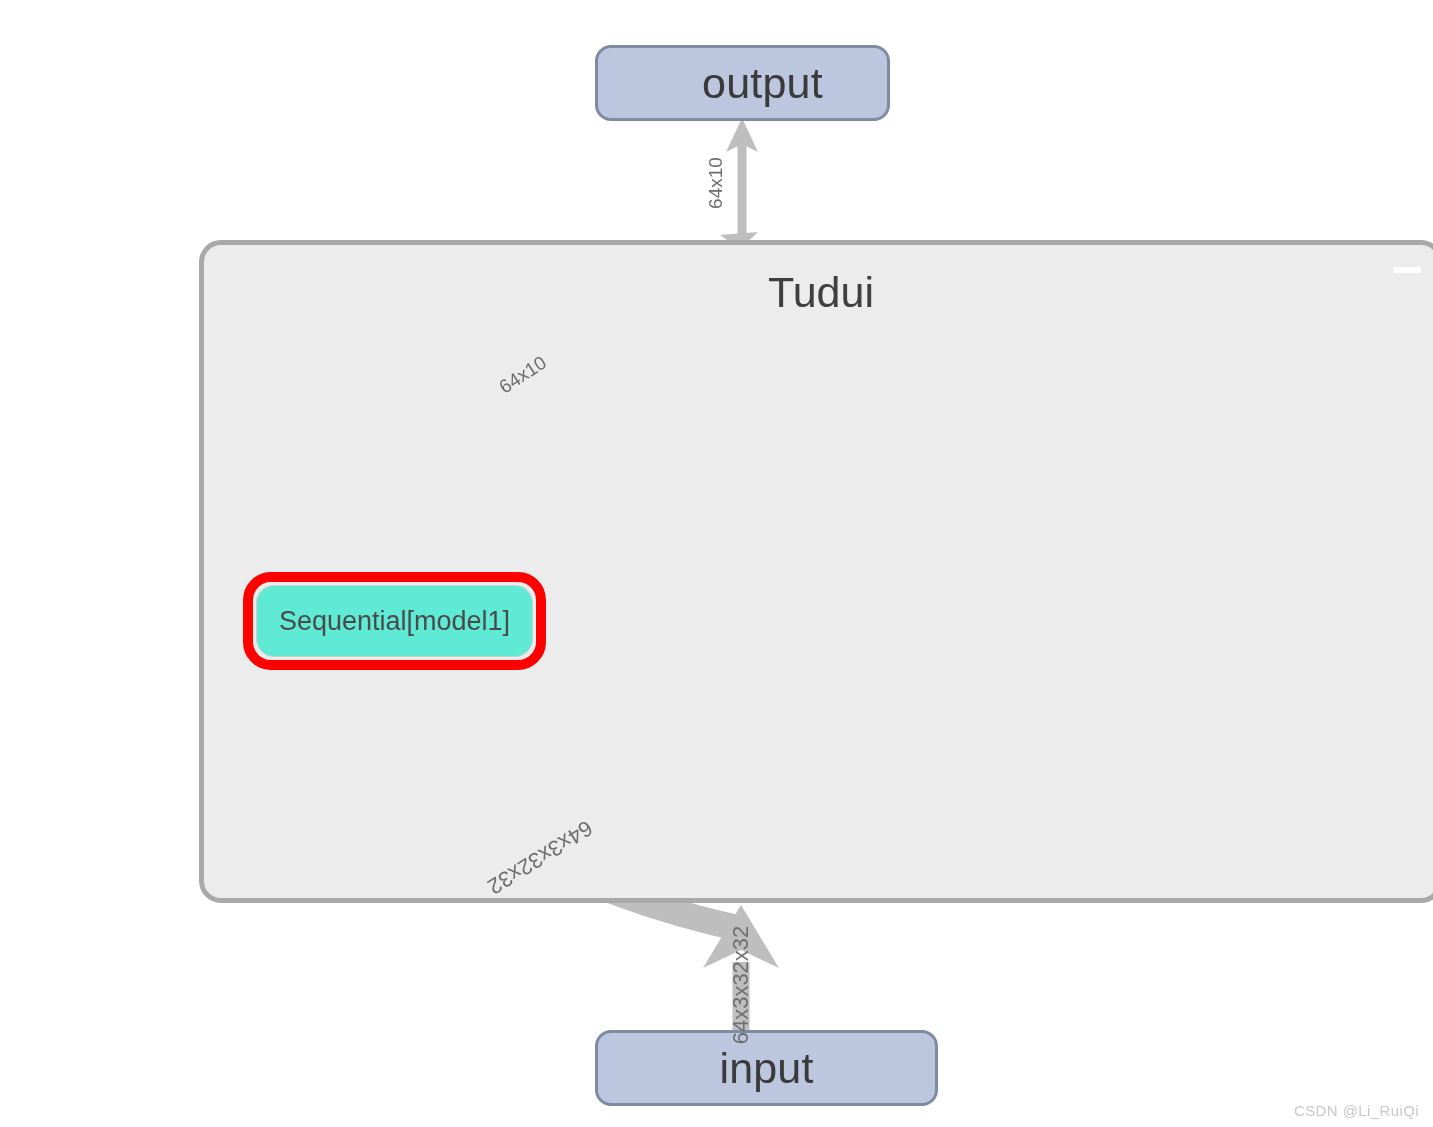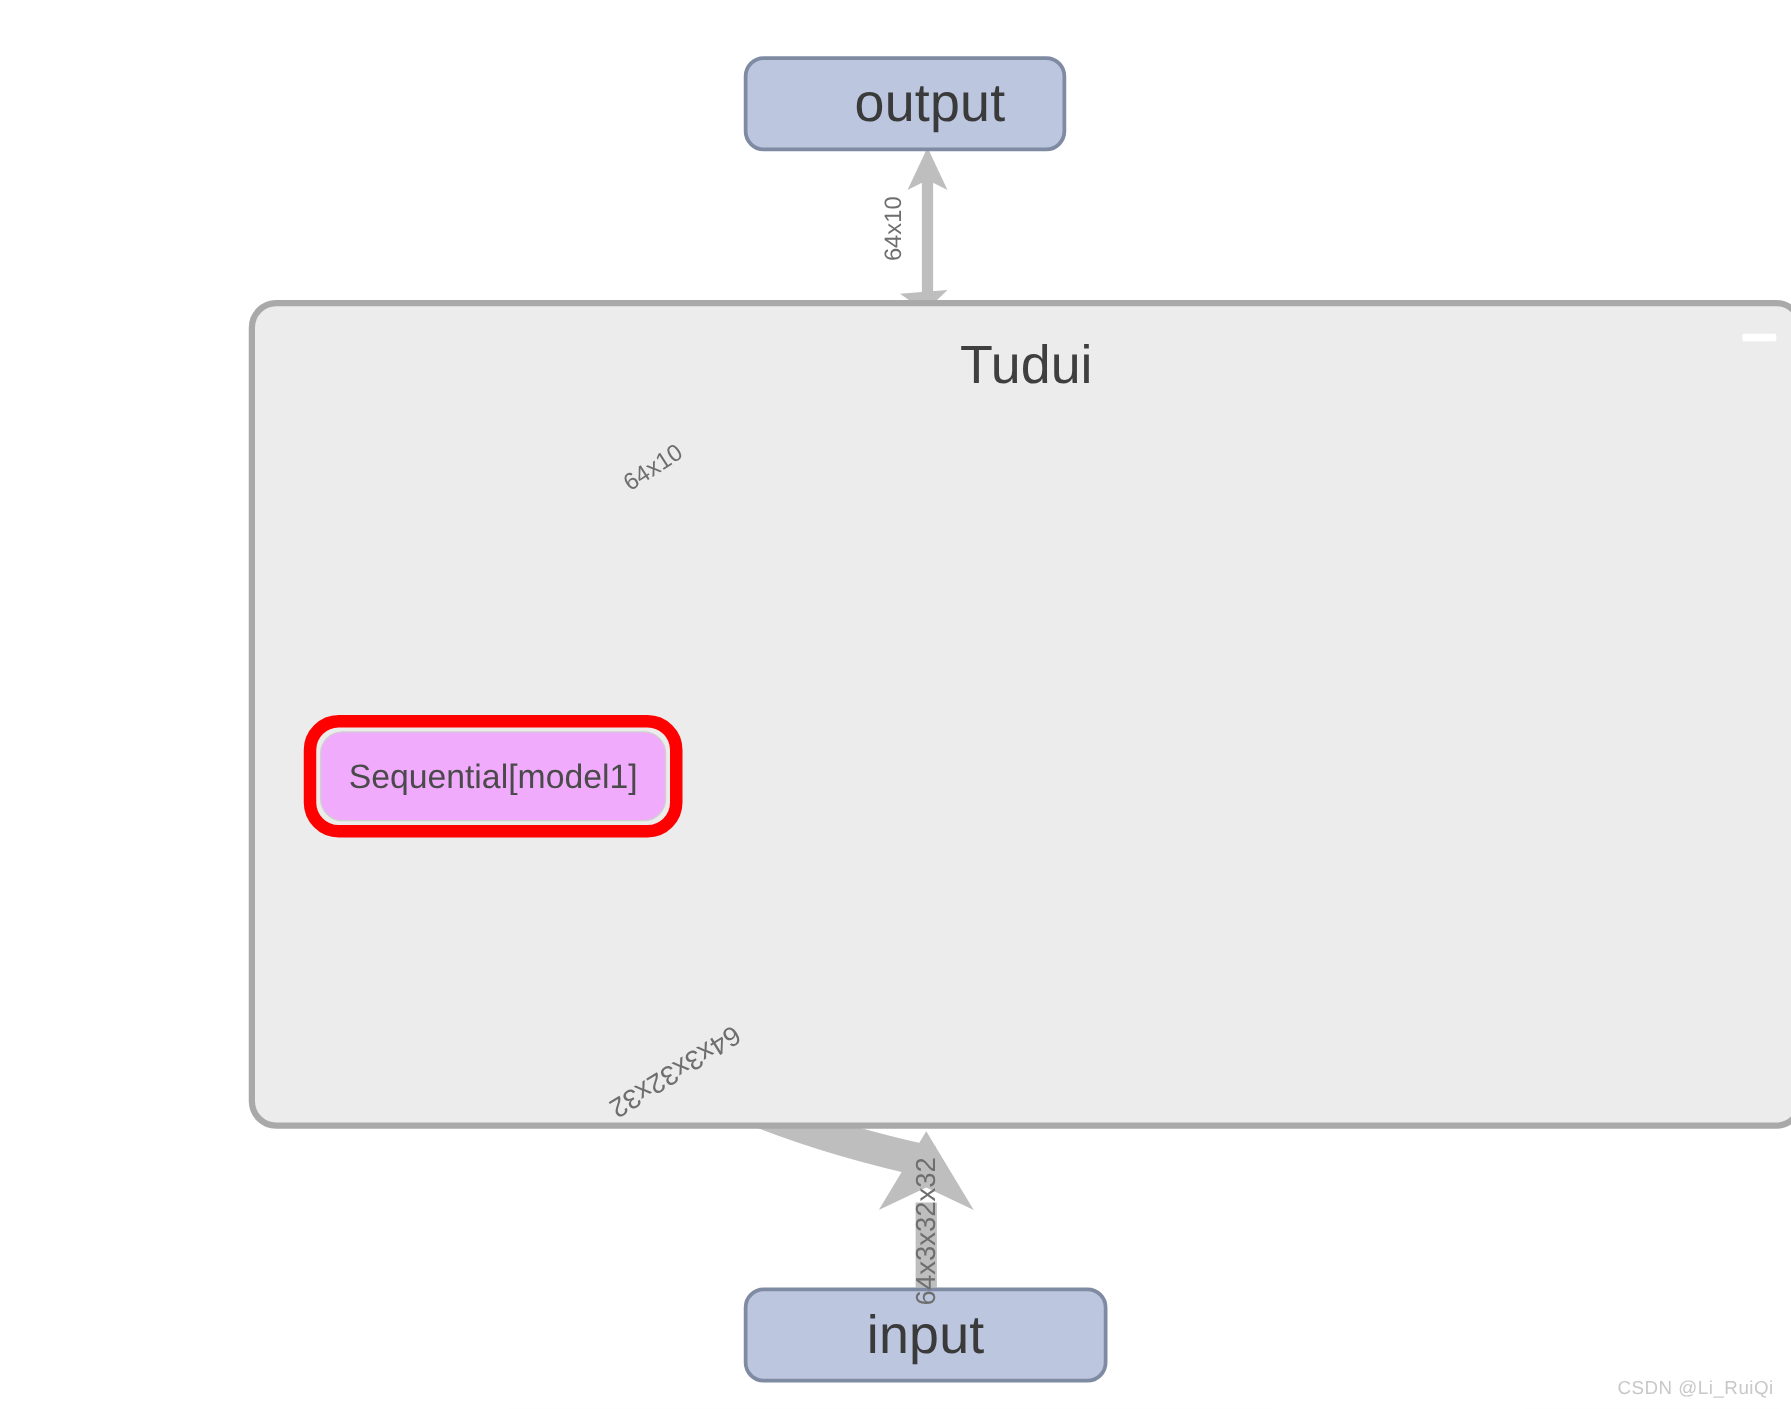--- a/index.html
+++ b/index.html
@@ -34,28 +34,28 @@
     align-items: center;
     justify-content: center;
     color: #3a3a3a;
     font-size: 43px;
     font-family: "Liberation Sans", sans-serif;
     letter-spacing: 0.2px;
   }
   #node-output {
     left: 595px;
     top: 45px;
-    width: 258px;
+    width: 295px;
     height: 76px;
     padding-left: 40px;
   }
   #node-input {
     left: 595px;
     top: 1030px;
-    width: 291px;
+    width: 343px;
     height: 76px;
   }
 
   
   #group-tudui {
     position: absolute;
     left: 199px;
     top: 240px;
     width: 1244px;
     height: 663px;
@@ -97,21 +97,21 @@
     border-radius: 28px;
     background: transparent;
   }
   #node-sequential {
     position: absolute;
     left: 3px;
     top: 3px;
     right: 3px;
     bottom: 3px;
     box-sizing: border-box;
-    background: #f0abfc;
+    background: #5eead4;
     border: 1px solid #cfcfcf;
     border-radius: 18px;
     display: flex;
     align-items: center;
     justify-content: center;
     color: #4a4a4a;
     font-size: 27px;
     font-family: "Liberation Sans", sans-serif;
   }
 

